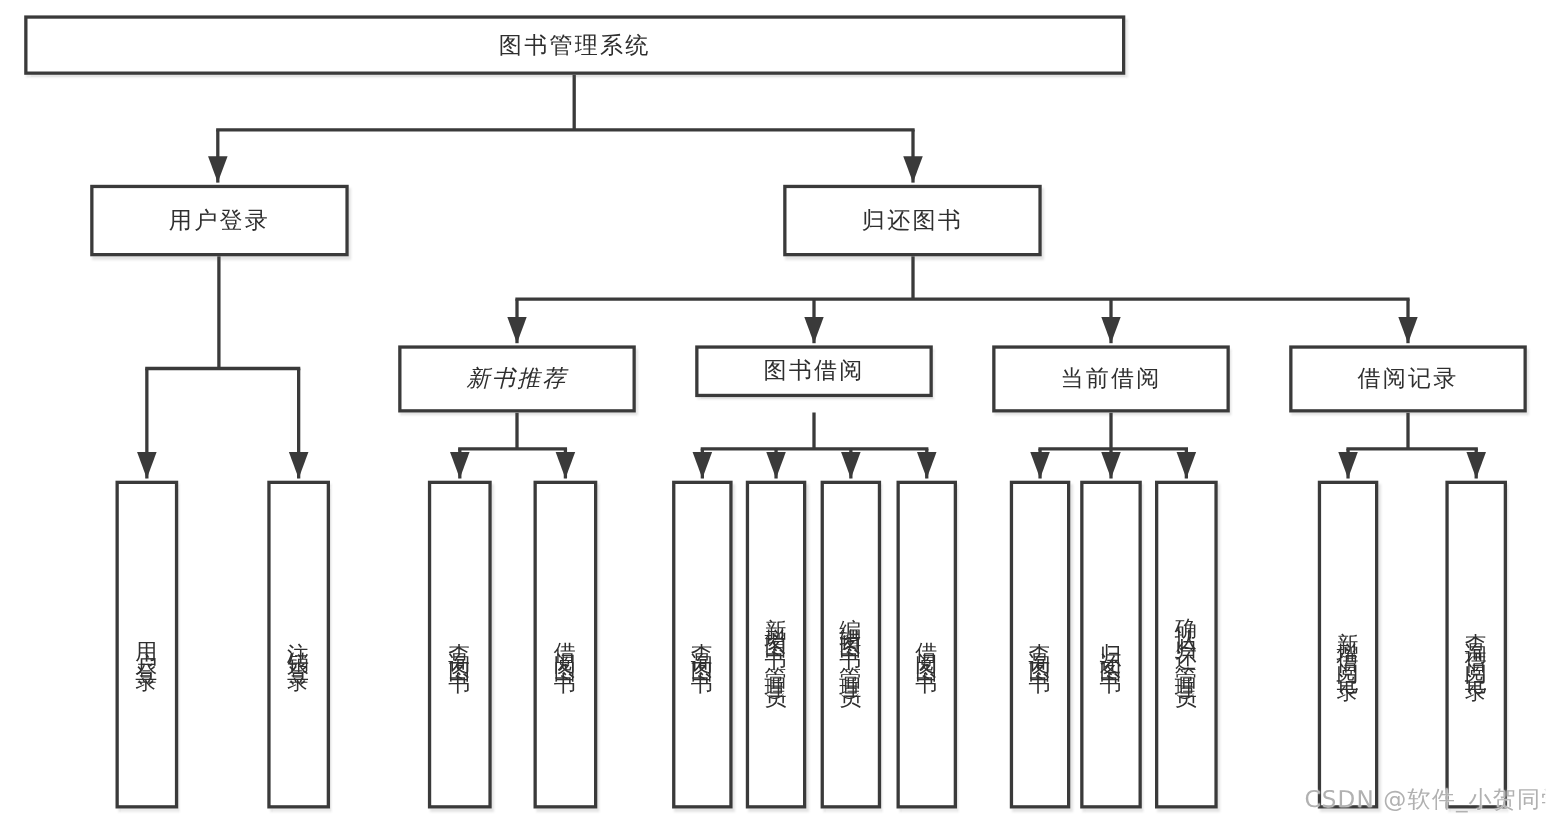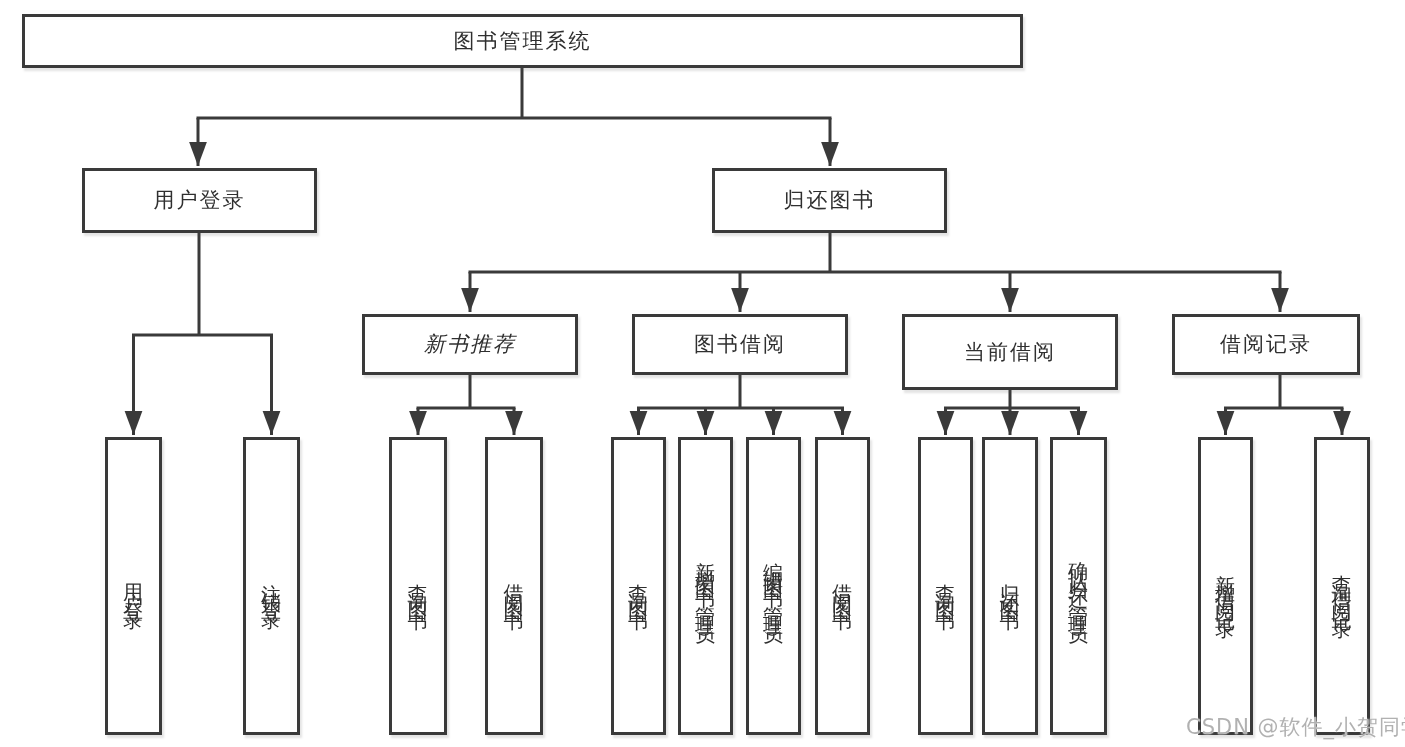--- a/index.html
+++ b/index.html
@@ -109,27 +109,27 @@
   <div class="node" style="left:82px;top:168px;width:235px;height:65px;">
     <span class="hlabel">用户登录</span>
   </div>
   <div class="node" style="left:712px;top:168px;width:235px;height:65px;">
     <span class="hlabel">归还图书</span>
   </div>
 
   <div class="node" style="left:362px;top:314px;width:216px;height:61px;font-style:italic;">
     <span class="hlabel">新书推荐</span>
   </div>
-  <div class="node" style="left:632px;top:314px;width:216px;height:61px;">
+  <div class="node" style="left:632px;top:314px;width:216px;height:47px;">
     <span class="hlabel">图书借阅</span>
   </div>
-  <div class="node" style="left:902px;top:314px;width:216px;height:76px;">
+  <div class="node" style="left:902px;top:314px;width:216px;height:61px;">
     <span class="hlabel">当前借阅</span>
   </div>
-  <div class="node" style="left:1172px;top:314px;width:188px;height:61px;">
+  <div class="node" style="left:1172px;top:314px;width:216px;height:61px;">
     <span class="hlabel">借阅记录</span>
   </div>
 
   <div class="node leaf" style="left:105px;width:57px;">
     <span class="vlabel">用户登录</span>
   </div>
   <div class="node leaf" style="left:243px;width:57px;">
     <span class="vlabel">注销登录</span>
   </div>
 

